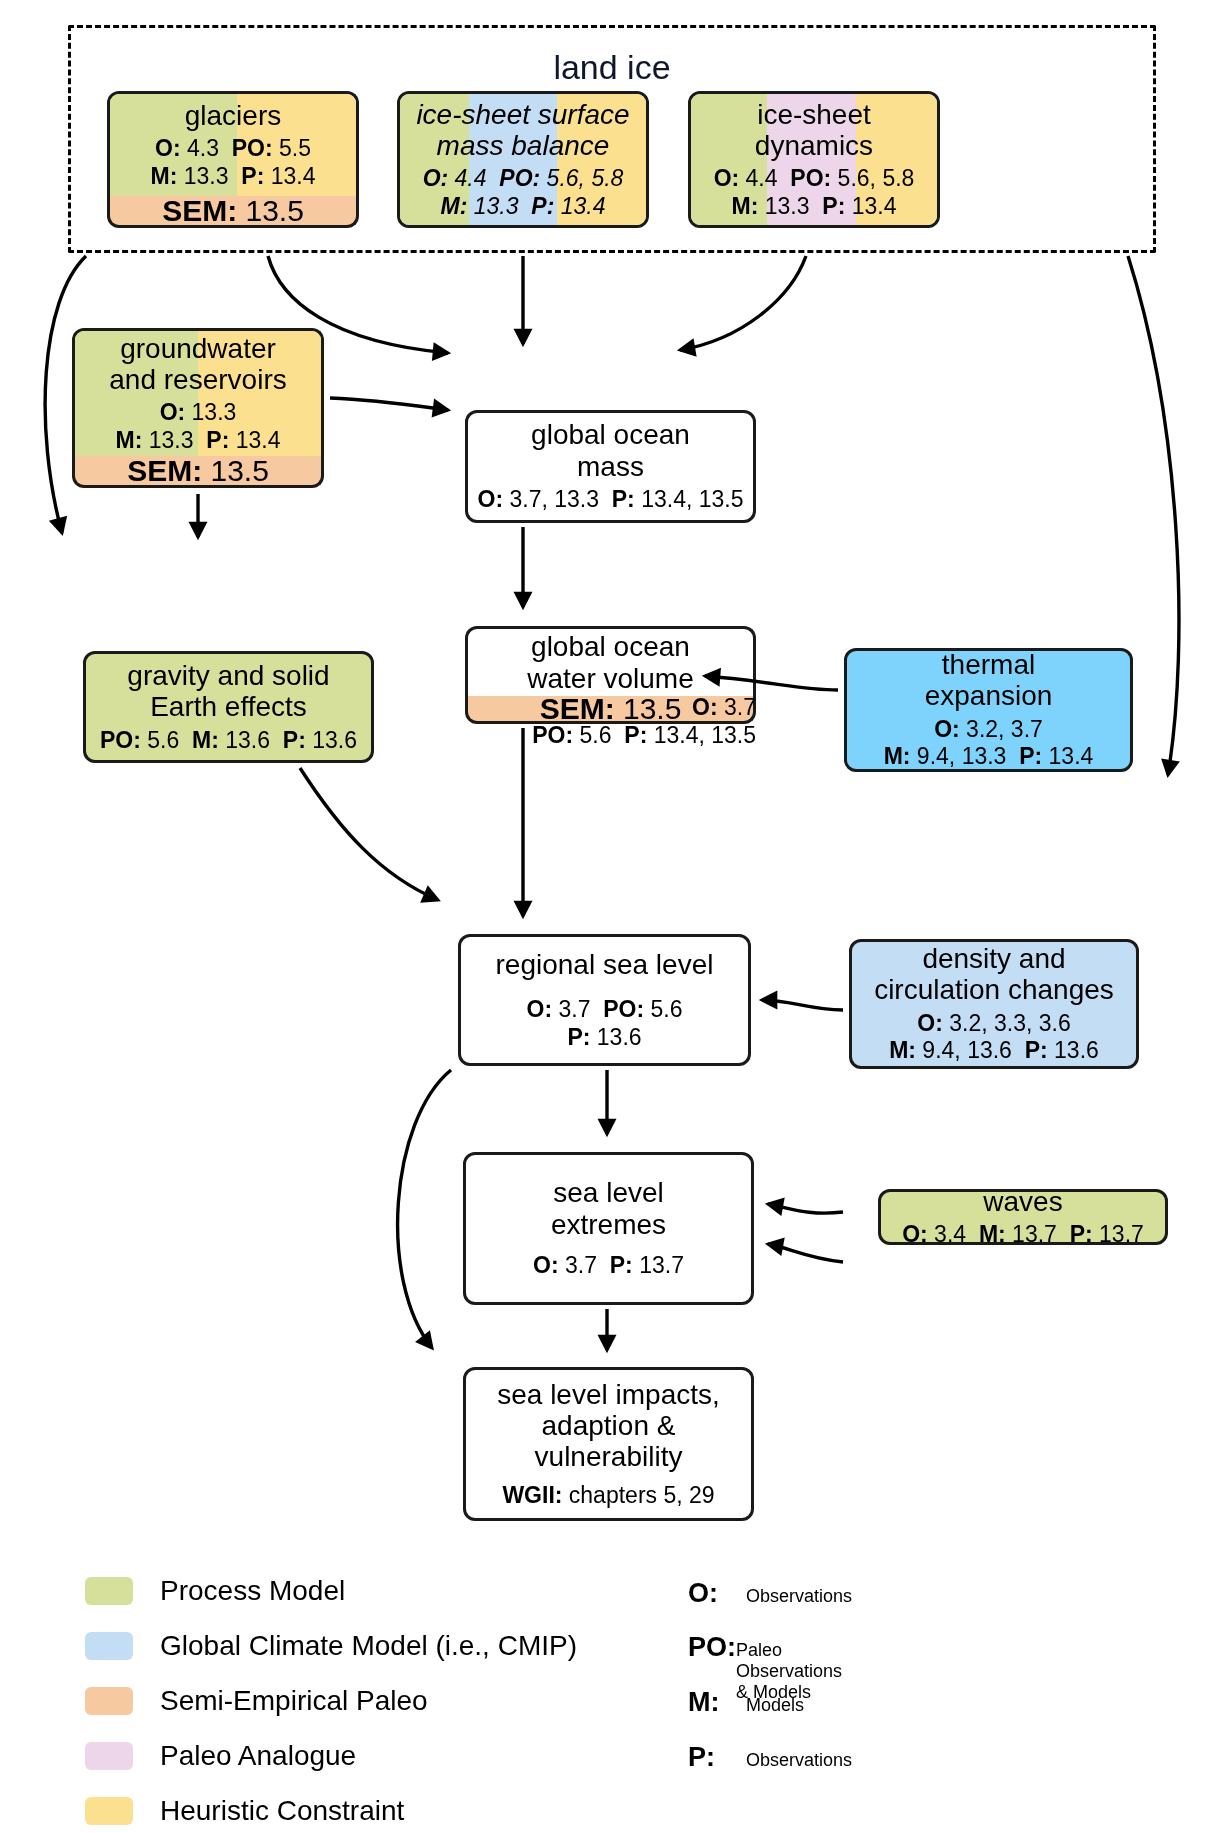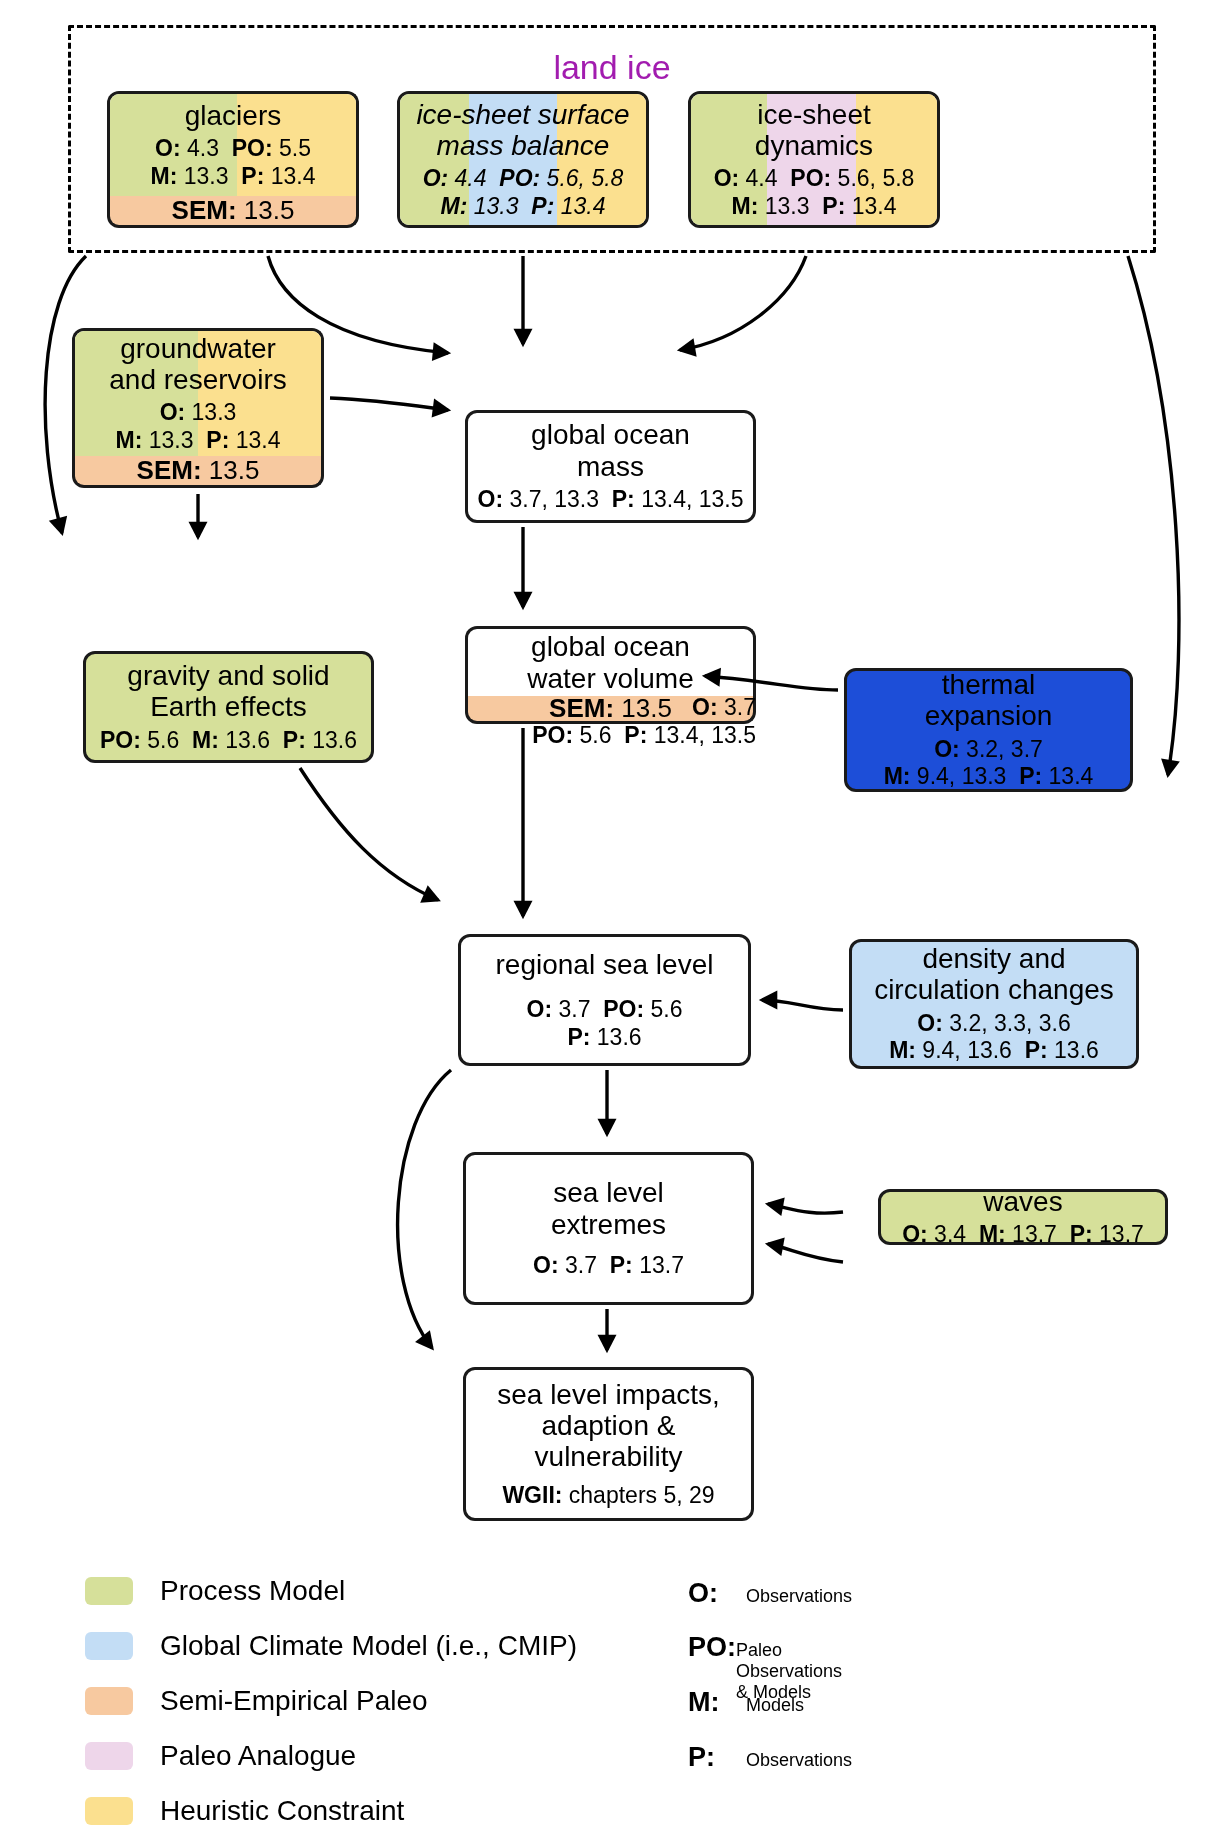--- a/index.html
+++ b/index.html
@@ -12,21 +12,21 @@
     border:3px dashed #000;
     border-radius:2px;
     box-sizing:border-box;
   }
   .group-title{
     position:absolute;
     width:100%;
     text-align:center;
     font-size:34px;
     line-height:1;
-    color:#a21caf;
+    color:#0f172a;
   }
 
   .node{
     position:absolute;
     box-sizing:border-box;
     border:3px solid #1a1a1a;
     border-radius:12px;
     background:#fff;
     overflow:hidden;
   }
@@ -55,21 +55,21 @@
     position:absolute;left:0;right:0;
     box-sizing:border-box;
     border:3px solid #1a1a1a;
     overflow:hidden;
   }
   .pane.top{top:0;border-radius:12px 12px 0 0;border-bottom:none;}
   .pane.bot{bottom:0;border-radius:0 0 12px 12px;border-top:none;}
   .pane .bands{position:absolute;left:0;top:0;right:0;bottom:0;display:flex;}
   .pane .bands > span{display:block;height:100%;}
   .pane .content{position:relative;z-index:2;width:100%;height:100%;display:flex;flex-direction:column;align-items:center;justify-content:center;text-align:center;}
-  .sem{font-size:26px;line-height:1.2;}
+  .sem{font-size:30px;line-height:1.2;}
 
   
   .legend{position:absolute;}
   .lg-row{position:absolute;display:flex;align-items:center;}
   .swatch{width:48px;height:28px;border-radius:6px;display:inline-block;}
   .lg-label{font-size:28px;margin-left:27px;line-height:1;white-space:nowrap;}
   .ab-row{position:absolute;display:flex;align-items:baseline;}
   .ab-key{font-size:27px;font-weight:bold;width:58px;display:inline-block;}
   .ab-val{font-size:18px;}
 </style>
@@ -171,21 +171,21 @@
     <div class="pane bot" style="height:28px;background:#f7c9a0;">
       <div class="content">
           <div class="sem"><b>SEM:</b> 13.5</div>
         </div>
     </div>
   </div>
   <div style="position:absolute;left:465px;top:694px;width:291px;text-align:right;font-size:23px;line-height:1.2;z-index:3;">
     <b>O:</b> 3.7<br><b>PO:</b> 5.6&nbsp; <b>P:</b> 13.4, 13.5
   </div>
 
-  <div class="node" style="left:844px;top:648px;width:289px;height:124px;background:#1d4ed8;margin-top:20px;">
+  <div class="node" style="left:844px;top:648px;width:289px;height:124px;background:#7dd3fc;">
     <div class="content">
       <div class="ttl">thermal
 expansion</div>
       <div class="meta"><b>O:</b> 3.2, 3.7<br><b>M:</b> 9.4, 13.3&nbsp; <b>P:</b> 13.4</div>
     </div>
   </div>
 
   <div class="node" style="left:458px;top:934px;width:293px;height:132px;">
     <div class="content">
       <div class="ttl">regional sea level</div>

